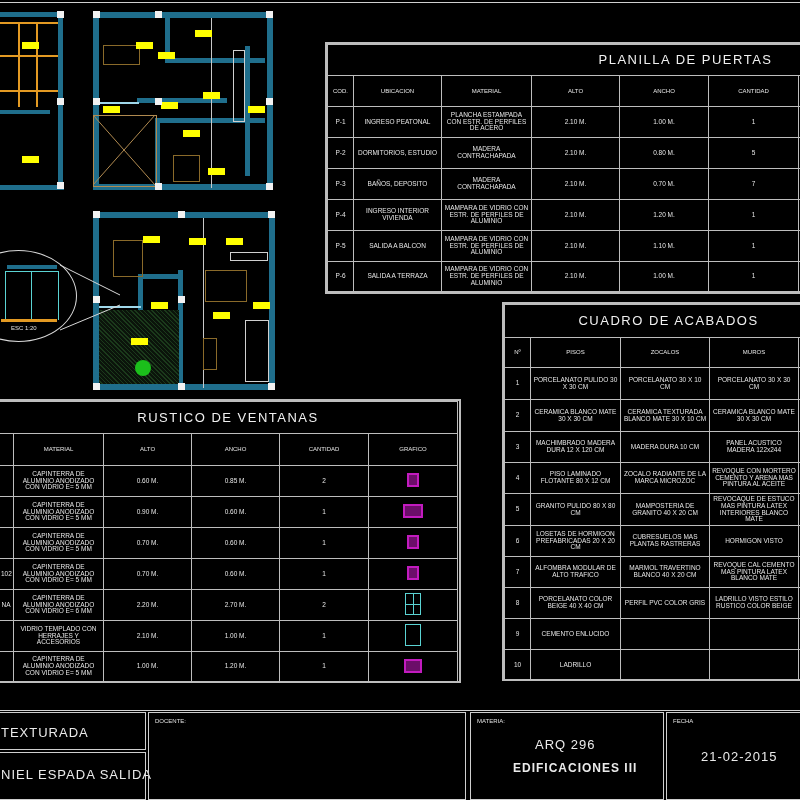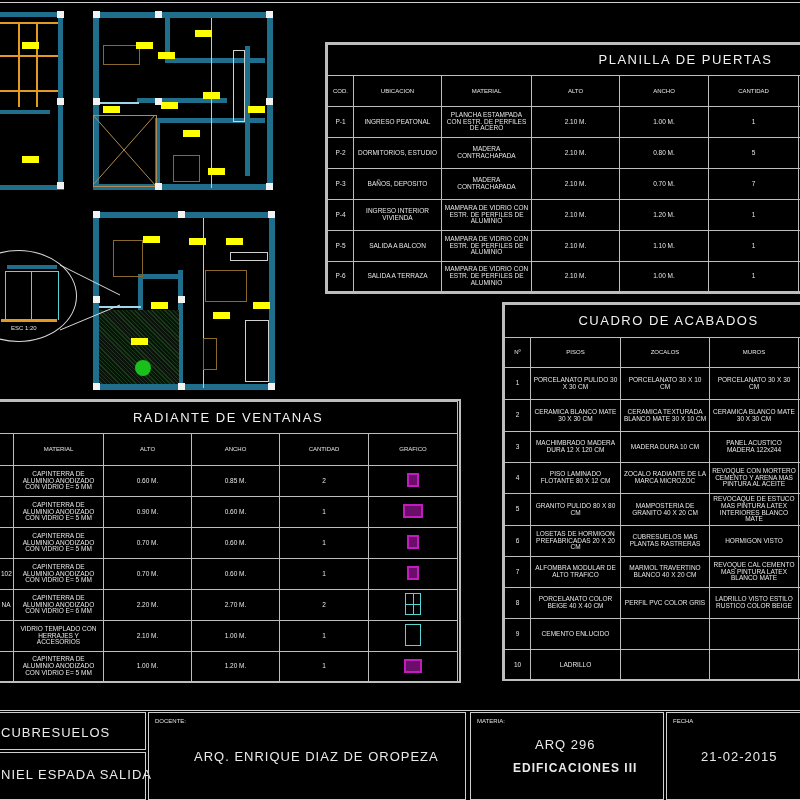--- a/index.html
+++ b/index.html
@@ -325,21 +325,21 @@
   <colgroup>
       <col style="width:15px">
       <col style="width:90px">
       <col style="width:88px">
       <col style="width:88px">
       <col style="width:89px">
       <col style="width:89px">
     </colgroup>
   <tbody>
       <tr>
-        <td class="title" colspan="6" style="height:31px;">RADIANTE DE VENTANAS</td>
+        <td class="title" colspan="6" style="height:31px;">RUSTICO DE VENTANAS</td>
       </tr>
   <tr style="height:32px">
     <th></th>
     <th>MATERIAL</th>
     <th>ALTO</th>
     <th>ANCHO</th>
     <th>CANTIDAD</th>
     <th>GRAFICO</th>
   </tr>
   <tr style="height:31px">
@@ -396,28 +396,27 @@
         <td>1.00 M.</td>
         <td>1.20 M.</td>
         <td>1</td>
     <td><span class="wg mag" style="width:14px;height:10px;"></span></td>
   </tr>
 </tbody>
   </table>
 
 <div class="abs" style="left:0;top:710px;width:800px;height:1px;background:#d0d0d0;"></div>
 <div class="tb" style="left:-2px;top:712px;width:146px;height:36px;">
-  <div class="big" style="left:2px;top:12px;">CUBRESUELOS</div>
+  <div class="big" style="left:2px;top:12px;">TEXTURADA</div>
 </div>
 <div class="tb" style="left:-2px;top:752px;width:146px;height:46px;">
   <div class="big" style="left:2px;top:14px;">NIEL ESPADA SALIDA</div>
 </div>
 <div class="tb" style="left:148px;top:712px;width:316px;height:86px;">
   <div class="lbl">DOCENTE:</div>
-  <div class="big" style="left:45px;top:36px;">ARQ. ENRIQUE DIAZ DE OROPEZA</div>
 </div>
 <div class="tb" style="left:470px;top:712px;width:192px;height:86px;">
   <div class="lbl">MATERIA:</div>
   <div class="big" style="left:64px;top:24px;">ARQ 296</div>
   <div class="big" style="left:42px;top:48px;font-size:12px;font-weight:bold;">EDIFICACIONES III</div>
 </div>
 <div class="tb" style="left:666px;top:712px;width:140px;height:86px;">
   <div class="lbl">FECHA</div>
   <div class="big" style="left:34px;top:36px;">21-02-2015</div>
 </div>

